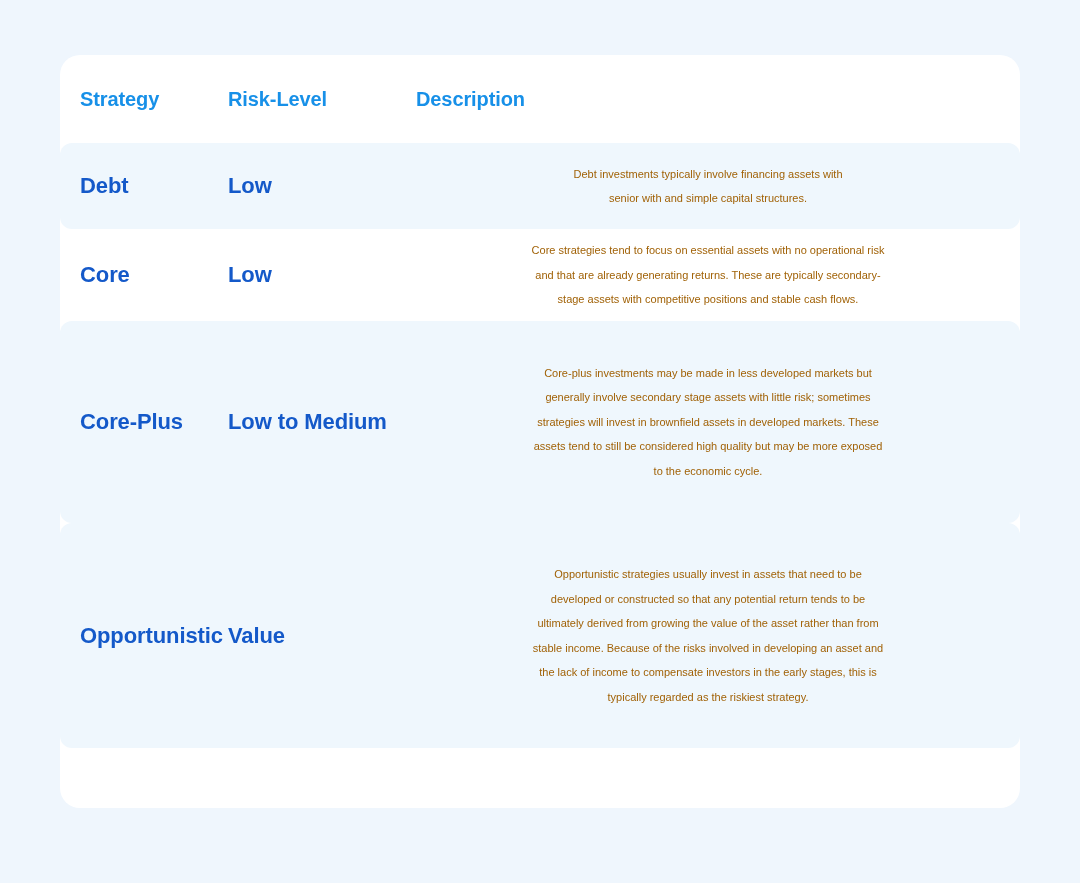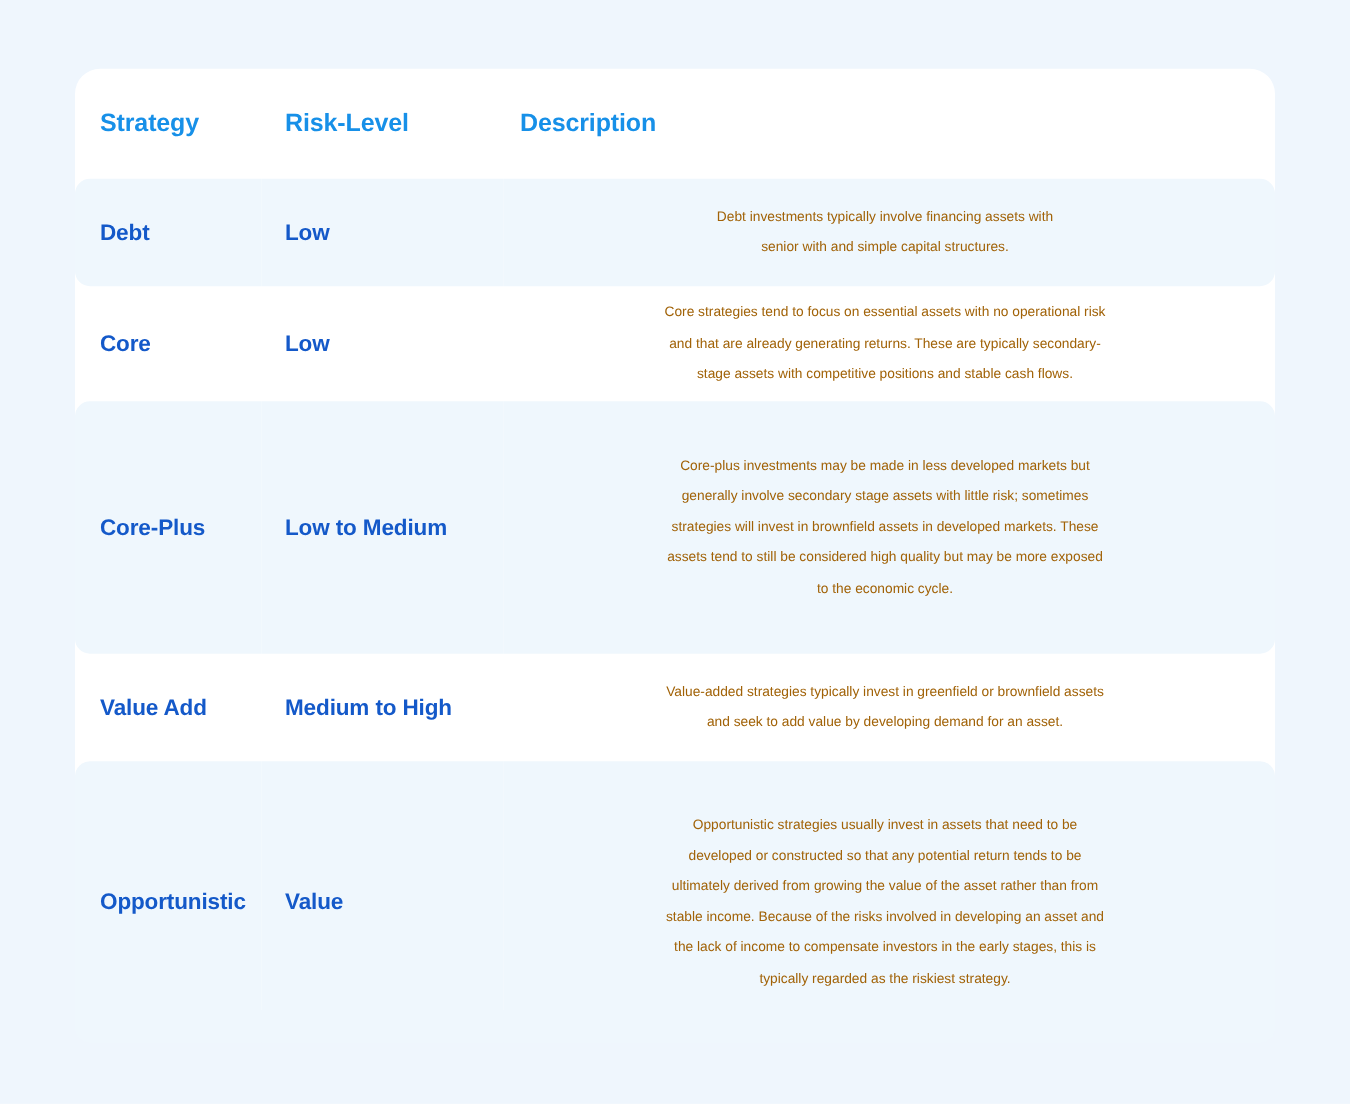--- a/index.html
+++ b/index.html
@@ -78,21 +78,21 @@
     border-top-left-radius: 12px;
     border-bottom-left-radius: 12px;
   }
   tbody tr.striped td:last-child {
     border-top-right-radius: 12px;
     border-bottom-right-radius: 12px;
   }
 
   tbody td.cell-strategy,
   tbody td.cell-risk {
-    font-size: 18px;
+    font-size: 22px;
     font-weight: bold;
     color: #1459c9;
     letter-spacing: -0.1px;
     white-space: nowrap;
   }
 
   tbody td.cell-strategy { padding-left: 20px; }
   tbody td.cell-risk     { padding-left: 19px; }
 
   tbody td.cell-desc {
@@ -153,28 +153,20 @@
             <td class="cell-strategy">Core-Plus</td>
             <td class="cell-risk">Low to Medium</td>
             <td class="cell-desc">
               <span class="desc-line">Core-plus investments may be made in less developed markets but</span>
               <span class="desc-line">generally involve secondary stage assets with little risk; sometimes</span>
               <span class="desc-line">strategies will invest in brownfield assets in developed markets. These</span>
               <span class="desc-line">assets tend to still be considered high quality but may be more exposed</span>
               <span class="desc-line">to the economic cycle.</span>
             </td>
           </tr>
-          <tr class="data-row" data-rowsize="2">
-            <td class="cell-strategy">Value Add</td>
-            <td class="cell-risk">Medium to High</td>
-            <td class="cell-desc">
-              <span class="desc-line">Value-added strategies typically invest in greenfield or brownfield assets</span>
-              <span class="desc-line">and seek to add value by developing demand for an asset.</span>
-            </td>
-          </tr>
           <tr class="data-row striped" data-rowsize="6">
             <td class="cell-strategy">Opportunistic</td>
             <td class="cell-risk">Value</td>
             <td class="cell-desc">
               <span class="desc-line">Opportunistic strategies usually invest in assets that need to be</span>
               <span class="desc-line">developed or constructed so that any potential return tends to be</span>
               <span class="desc-line">ultimately derived from growing the value of the asset rather than from</span>
               <span class="desc-line">stable income. Because of the risks involved in developing an asset and</span>
               <span class="desc-line">the lack of income to compensate investors in the early stages, this is</span>
               <span class="desc-line">typically regarded as the riskiest strategy.</span>

